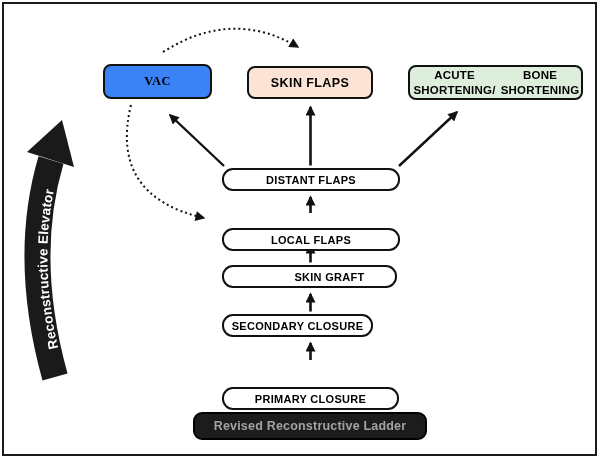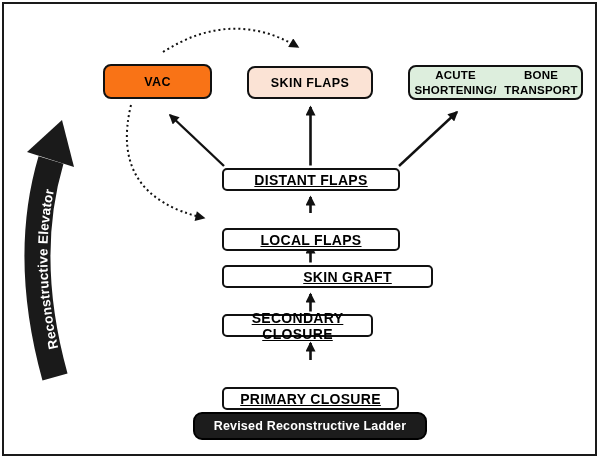--- a/index.html
+++ b/index.html
@@ -11,26 +11,26 @@
     position:absolute;left:2px;top:2px;right:3px;bottom:3px;
     border:2px solid #1a1a1a;pointer-events:none;
   }
   .layer{position:absolute;left:0;top:0;width:600px;height:459px;}
   .box{
     position:absolute;display:flex;align-items:center;justify-content:center;
     box-sizing:border-box;border:2px solid #111111;border-radius:8px;
     background:#ffffff;color:#000;font-weight:bold;text-align:center;
   }
   .top-box{font-size:12.5px;letter-spacing:.4px;}
-  .vac{background:#f97316;}
+  .vac{background:#3b82f6;font-family:Liberation Serif, serif;}
   .free{background:#fbe3d5;}
   .acute{background:#ddeedd;font-size:11.5px;line-height:1.25;letter-spacing:.2px;}
-  .step{font-size:14px;letter-spacing:.3px;border-radius:5px;text-decoration:underline;}
+  .step{font-size:11px;letter-spacing:.3px;border-radius:11px;}
   .ladder-title{
-    background:#1c1c1c;color:#ffffff;font-size:12.5px;border-radius:9px;
+    background:#1c1c1c;color:#a3a3a3;font-size:12.5px;border-radius:9px;
     border:2px solid #000;letter-spacing:.2px;
   }
   svg text{font-family:"Liberation Sans", sans-serif;}
 </style>
 </head>
 <body>
 
 <div class="frame">
   <div class="outer-border"></div>
 
@@ -67,30 +67,30 @@
   <div class="box top-box vac" style="left:103px;top:64px;width:109px;height:35px;">
     <span>VAC</span>
   </div>
 
   <div class="box top-box free" style="left:247px;top:66px;width:126px;height:33px;">
     <span>SKIN FLAPS</span>
   </div>
 
   <div class="box acute" style="left:408px;top:65px;width:175px;height:35px;flex-direction:row;">
     <span>ACUTE SHORTENING/</span>
-    <span>BONE TRANSPORT</span>
+    <span>BONE SHORTENING</span>
   </div>
 
   <div class="box step" style="left:222px;top:168px;width:178px;height:23px;">
     <span>DISTANT FLAPS</span>
   </div>
   <div class="box step" style="left:222px;top:228px;width:178px;height:23px;">
     <span>LOCAL FLAPS</span>
   </div>
-  <div class="box step" style="left:222px;top:265px;width:211px;height:23px;padding-left:40px;">
+  <div class="box step" style="left:222px;top:265px;width:175px;height:23px;padding-left:40px;">
     <span>SKIN GRAFT</span>
   </div>
   <div class="box step" style="left:222px;top:314px;width:151px;height:23px;">
     <span>SECONDARY CLOSURE</span>
   </div>
   <div class="box step" style="left:222px;top:362px;width:177px;height:23px;margin-top:25px;">
     <span>PRIMARY CLOSURE</span>
   </div>
 
   <div class="box ladder-title" style="left:193px;top:412px;width:234px;height:28px;">

